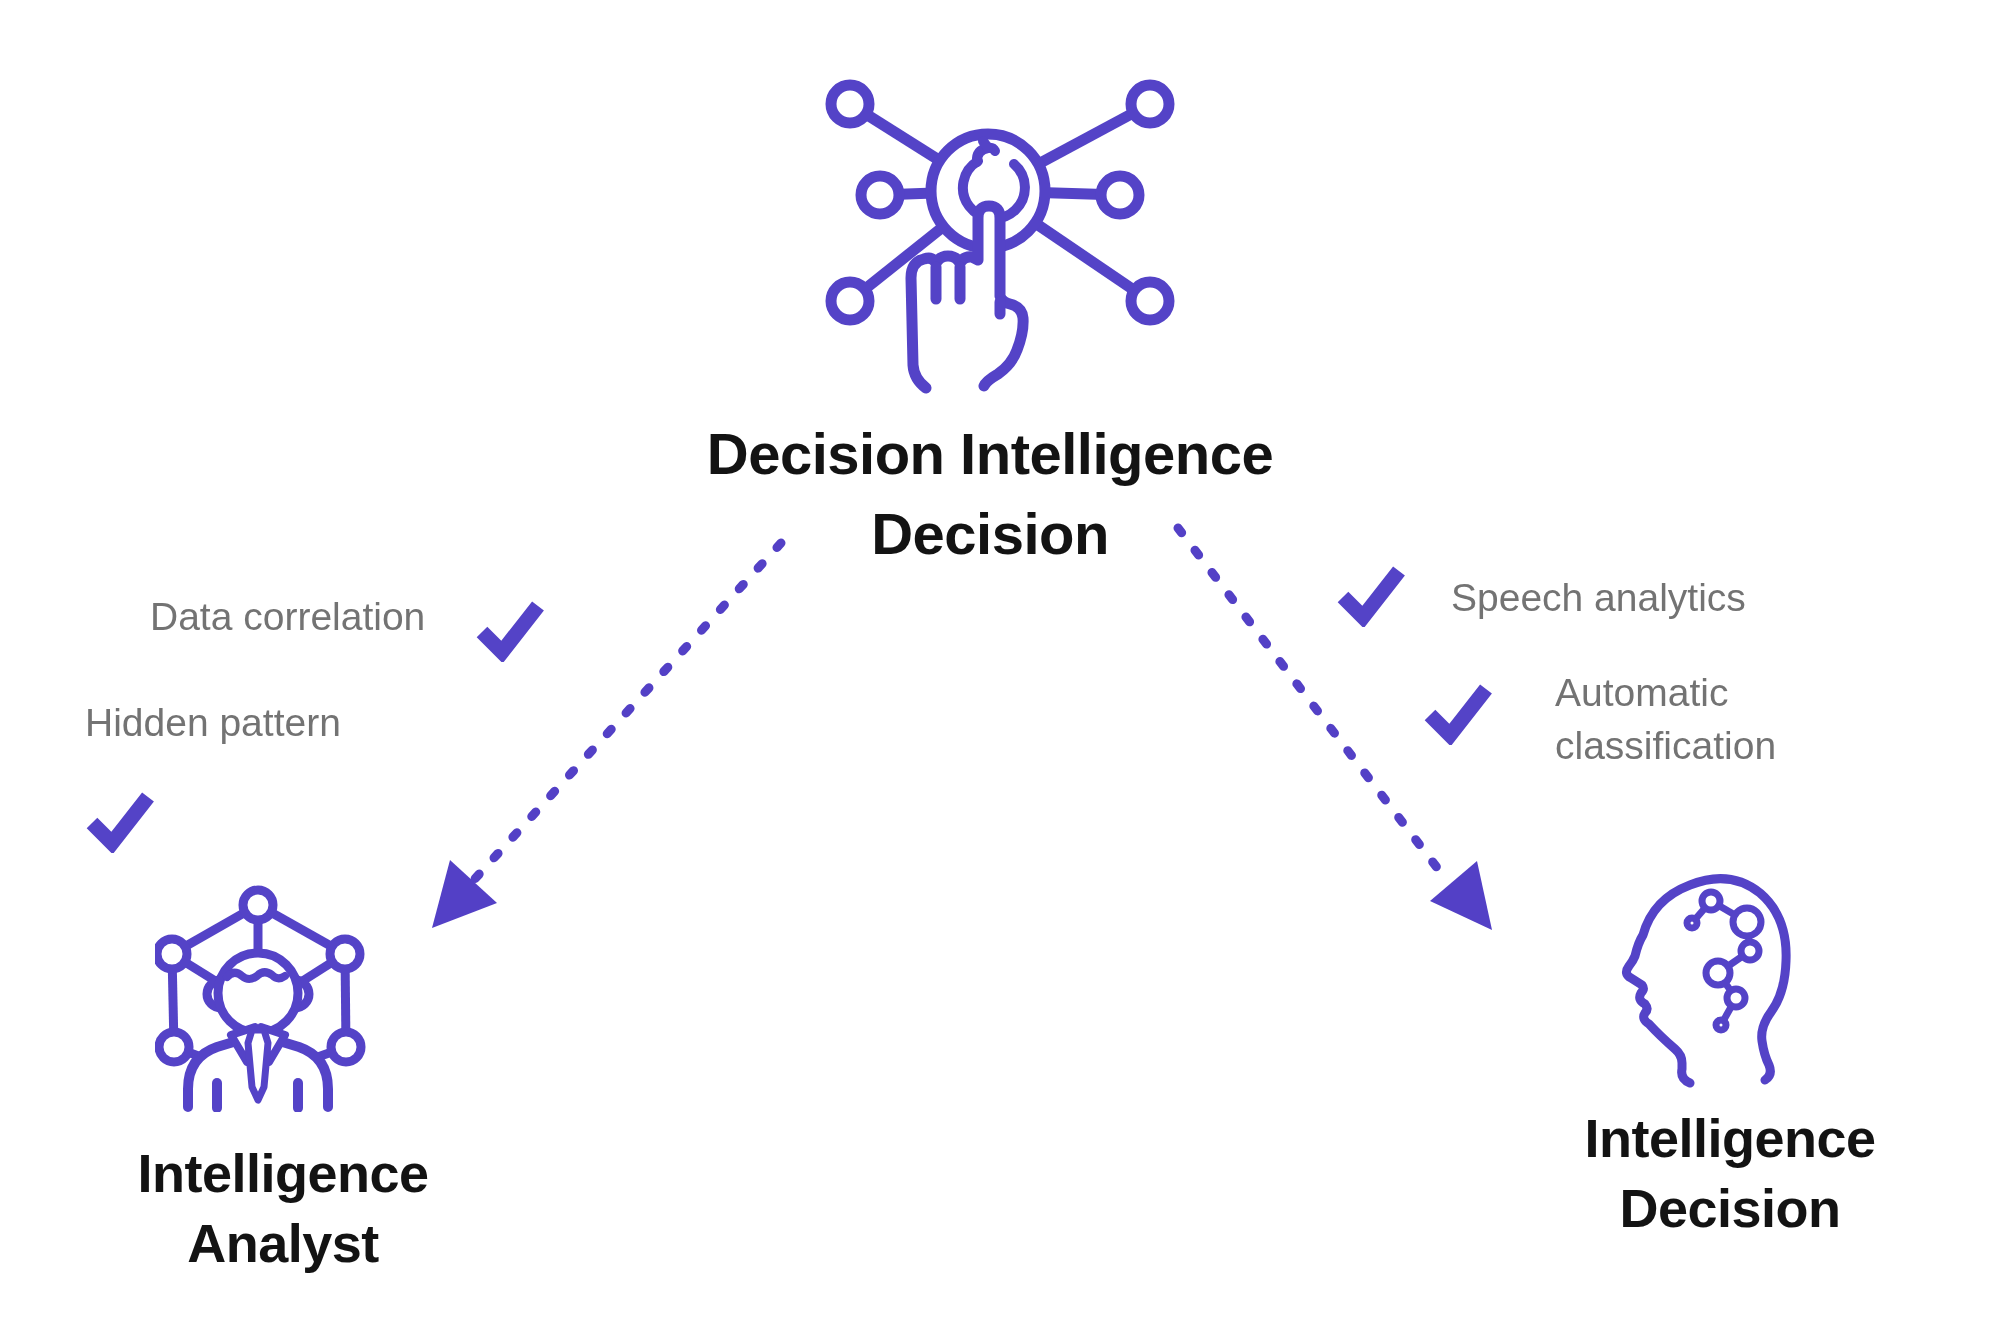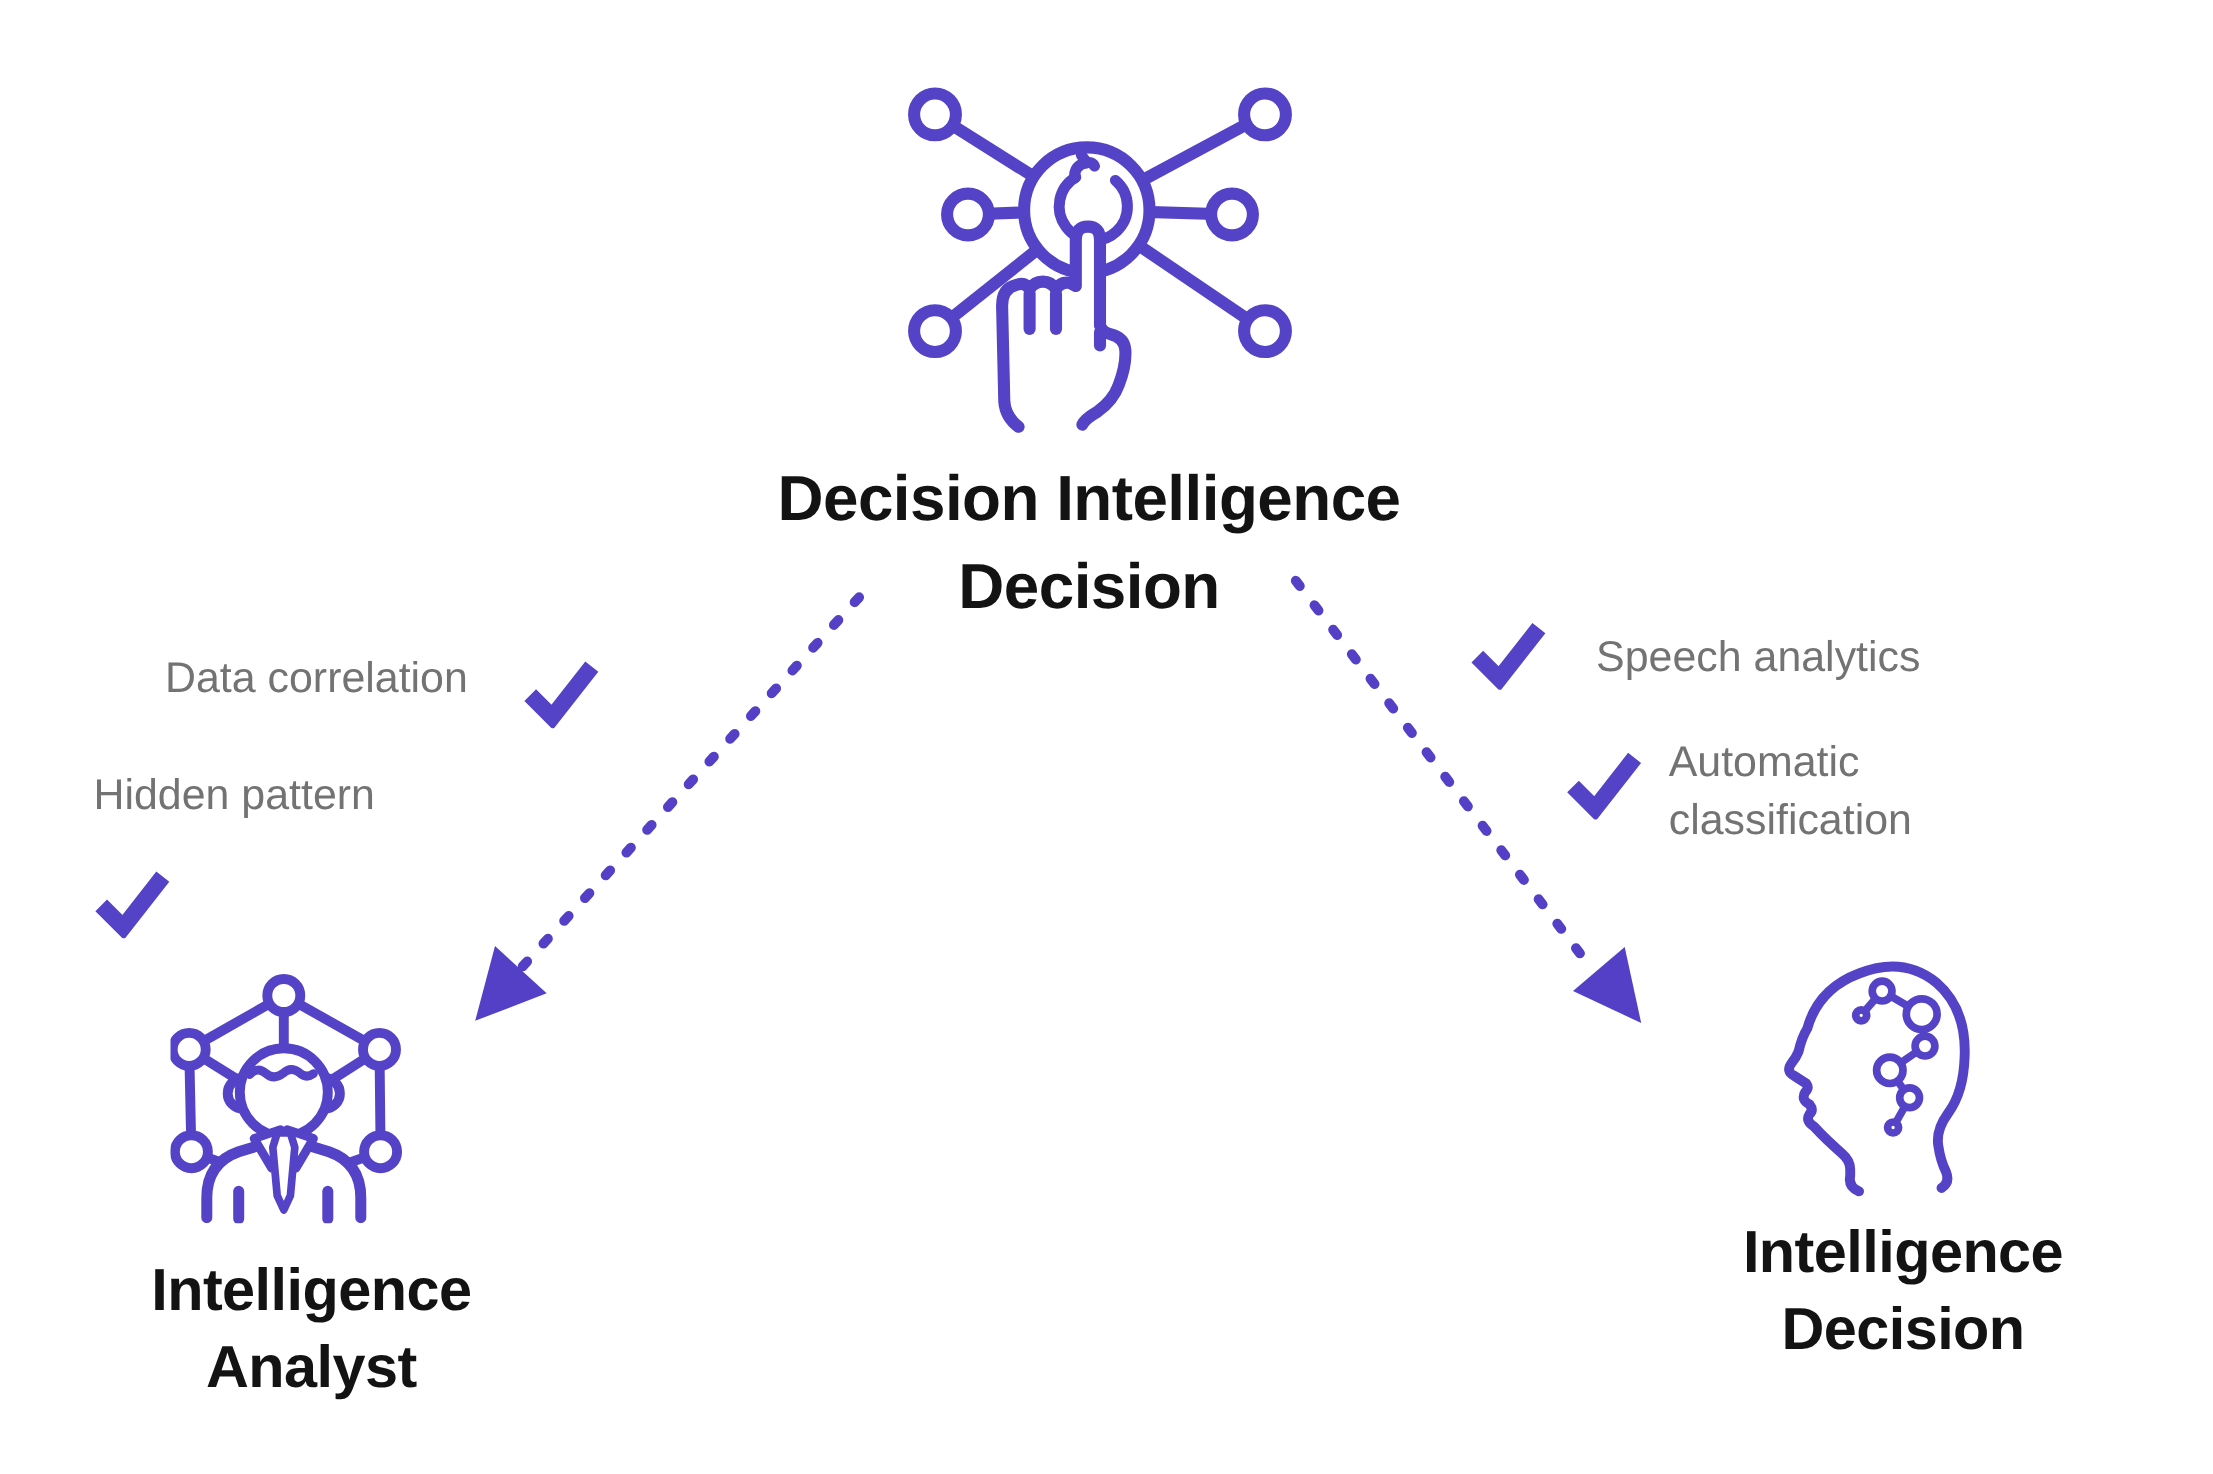--- a/index.html
+++ b/index.html
@@ -95,21 +95,21 @@
       </svg>
   </div>
 
   <div class="abs feature-row" style="left:1336px;top:563px;gap:45px;justify-content:center;">
     <svg class="check" viewBox="0 0 70 64">
         <path d="M7 34 L27 54 L63 8"></path>
       </svg>
     <span class="feature-label" style="margin-top:8px;">Speech analytics</span>
   </div>
 
-  <div class="abs feature-row" style="left:1423px;top:666px;gap:24px;">
+  <div class="abs feature-row" style="left:1423px;top:666px;gap:62px;">
     <svg class="check" style="margin-top:15px;" viewBox="0 0 70 64">
         <path d="M7 34 L27 54 L63 8"></path>
       </svg>
     <span class="feature-label">
       <span style="display:block;">Automatic</span>
       <span style="display:block;">classification</span>
     </span>
   </div>
 
   <svg class="abs" style="left:155px;top:877px;" width="255" height="235" viewBox="0 0 255 235">

